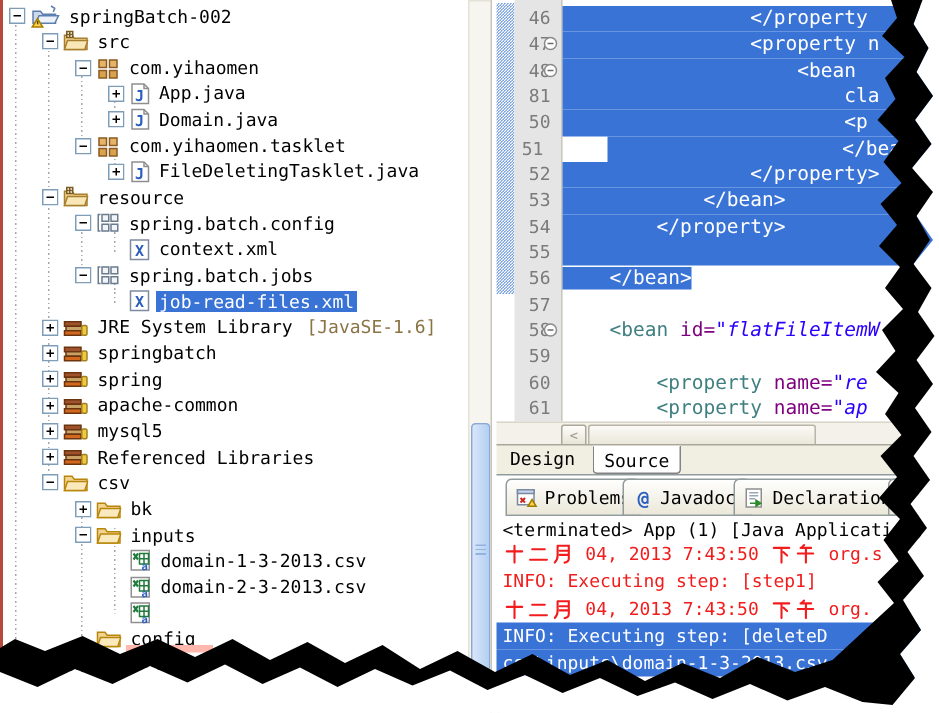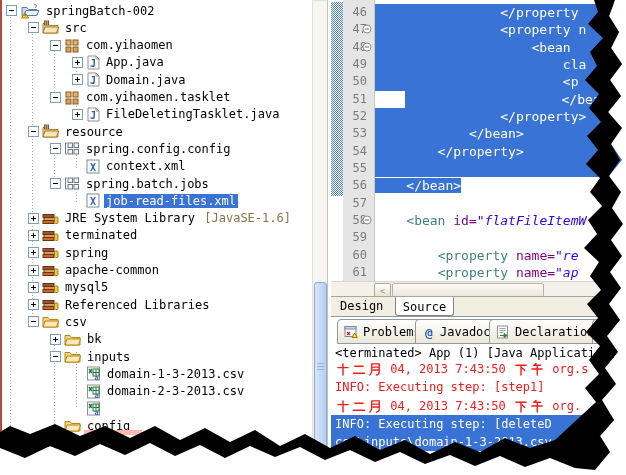--- a/index.html
+++ b/index.html
@@ -173,21 +173,21 @@
           </svg></span><span class="tlabel">resource</span></div>
       <div class="trow" style="top: 140.4px; left: 48px;"><span class="exp"><svg width="11" height="11" viewBox="0 0 11 11">
             <rect x="0.5" y="0.5" width="10" height="10" fill="#fff" stroke="#7e9db9"></rect>
             <path d="M3 5.5 h5" stroke="#000"></path>
           </svg></span><span class="ticon"><svg width="16" height="15" viewBox="0 0 16 15">
             <path d="M3 2 H1.5 V13 H3" fill="none" stroke="#6b7b8e"></path>
             <rect x="4" y="2" width="4.5" height="4.5" fill="#f2f4f7" stroke="#6b7b8e"></rect>
             <rect x="10" y="2" width="4.5" height="4.5" fill="#f2f4f7" stroke="#6b7b8e"></rect>
             <rect x="4" y="8.5" width="4.5" height="4.5" fill="#f2f4f7" stroke="#6b7b8e"></rect>
             <rect x="10" y="8.5" width="4.5" height="4.5" fill="#f2f4f7" stroke="#6b7b8e"></rect>
-          </svg></span><span class="tlabel">spring.config.config</span></div>
+          </svg></span><span class="tlabel">spring.batch.config</span></div>
       <div class="trow" style="top: 157.7px; left: 70px;"><span class="expspacer"></span><span class="ticon"><svg width="14" height="15" viewBox="0 0 14 15">
             <rect x="1" y="1" width="12" height="13" fill="#fff" stroke="#7d8ba0"></rect>
             <text x="7" y="11.5" font-size="10" font-weight="bold" text-anchor="middle" fill="#2a5fbf" font-family="DejaVu Sans Mono,monospace">X</text>
           </svg></span><span class="tlabel">context.xml</span></div>
       <div class="trow" style="top: 175px; left: 48px;"><span class="exp"><svg width="11" height="11" viewBox="0 0 11 11">
             <rect x="0.5" y="0.5" width="10" height="10" fill="#fff" stroke="#7e9db9"></rect>
             <path d="M3 5.5 h5" stroke="#000"></path>
           </svg></span><span class="ticon"><svg width="16" height="15" viewBox="0 0 16 15">
             <path d="M3 2 H1.5 V13 H3" fill="none" stroke="#6b7b8e"></path>
             <rect x="4" y="2" width="4.5" height="4.5" fill="#f2f4f7" stroke="#6b7b8e"></rect>
@@ -211,21 +211,21 @@
           </svg></span><span class="tlabel">JRE System Library</span><span class="tdetail"> [JavaSE-1.6]</span></div>
       <div class="trow" style="top: 226.9px; left: 26px;"><span class="exp"><svg width="11" height="11" viewBox="0 0 11 11">
             <rect x="0.5" y="0.5" width="10" height="10" fill="#fff" stroke="#7e9db9"></rect>
             <path d="M3 5.5 h5" stroke="#000"></path>
             <path d="M5.5 3 v5" stroke="#000"></path>
           </svg></span><span class="ticon"><svg width="17" height="15" viewBox="0 0 17 15">
             <rect x="1" y="3.5" width="11" height="3" fill="#a0522d" stroke="#6b3410"></rect>
             <rect x="2" y="6.5" width="11" height="3" fill="#c8a165" stroke="#6b3410"></rect>
             <rect x="1" y="9.5" width="11" height="3" fill="#d2691e" stroke="#6b3410"></rect>
             <rect x="12.5" y="6" width="3.5" height="6.5" rx="1" fill="#f0c93c" stroke="#a08020"></rect>
-          </svg></span><span class="tlabel">terminated</span></div>
+          </svg></span><span class="tlabel">springbatch</span></div>
       <div class="trow" style="top: 244.2px; left: 26px;"><span class="exp"><svg width="11" height="11" viewBox="0 0 11 11">
             <rect x="0.5" y="0.5" width="10" height="10" fill="#fff" stroke="#7e9db9"></rect>
             <path d="M3 5.5 h5" stroke="#000"></path>
             <path d="M5.5 3 v5" stroke="#000"></path>
           </svg></span><span class="ticon"><svg width="17" height="15" viewBox="0 0 17 15">
             <rect x="1" y="3.5" width="11" height="3" fill="#a0522d" stroke="#6b3410"></rect>
             <rect x="2" y="6.5" width="11" height="3" fill="#c8a165" stroke="#6b3410"></rect>
             <rect x="1" y="9.5" width="11" height="3" fill="#d2691e" stroke="#6b3410"></rect>
             <rect x="12.5" y="6" width="3.5" height="6.5" rx="1" fill="#f0c93c" stroke="#a08020"></rect>
           </svg></span><span class="tlabel">spring</span></div>
@@ -328,23 +328,23 @@
   <div id="sash"></div>
 
   <div id="editor">
     <div class="aruler">
         <div class="dither"></div>
       </div>
     <div class="lnums">
         <div class="lnum" style="top: 4px;">46</div>
         <div class="lnum" style="top: 21.33px;">47</div>
         <div class="lnum" style="top: 38.66px;">48</div>
-        <div class="lnum" style="top: 55.99px;">49</div>
+        <div class="lnum" style="top: 55.99px;">81</div>
         <div class="lnum" style="top: 73.32px;">50</div>
-        <div class="lnum" style="top: 90.65px;">51</div>
+        <div class="lnum" style="top: 90.65px; text-align: center;">51</div>
         <div class="lnum" style="top: 107.98px;">52</div>
         <div class="lnum" style="top: 125.31px;">53</div>
         <div class="lnum" style="top: 142.64px;">54</div>
         <div class="lnum" style="top: 159.97px;">55</div>
         <div class="lnum" style="top: 177.3px;">56</div>
         <div class="lnum" style="top: 194.63px;">57</div>
         <div class="lnum" style="top: 211.96px;">58</div>
         <div class="lnum" style="top: 229.29px;">59</div>
         <div class="lnum" style="top: 246.62px;">60</div>
         <div class="lnum" style="top: 263.95px;">61</div>

